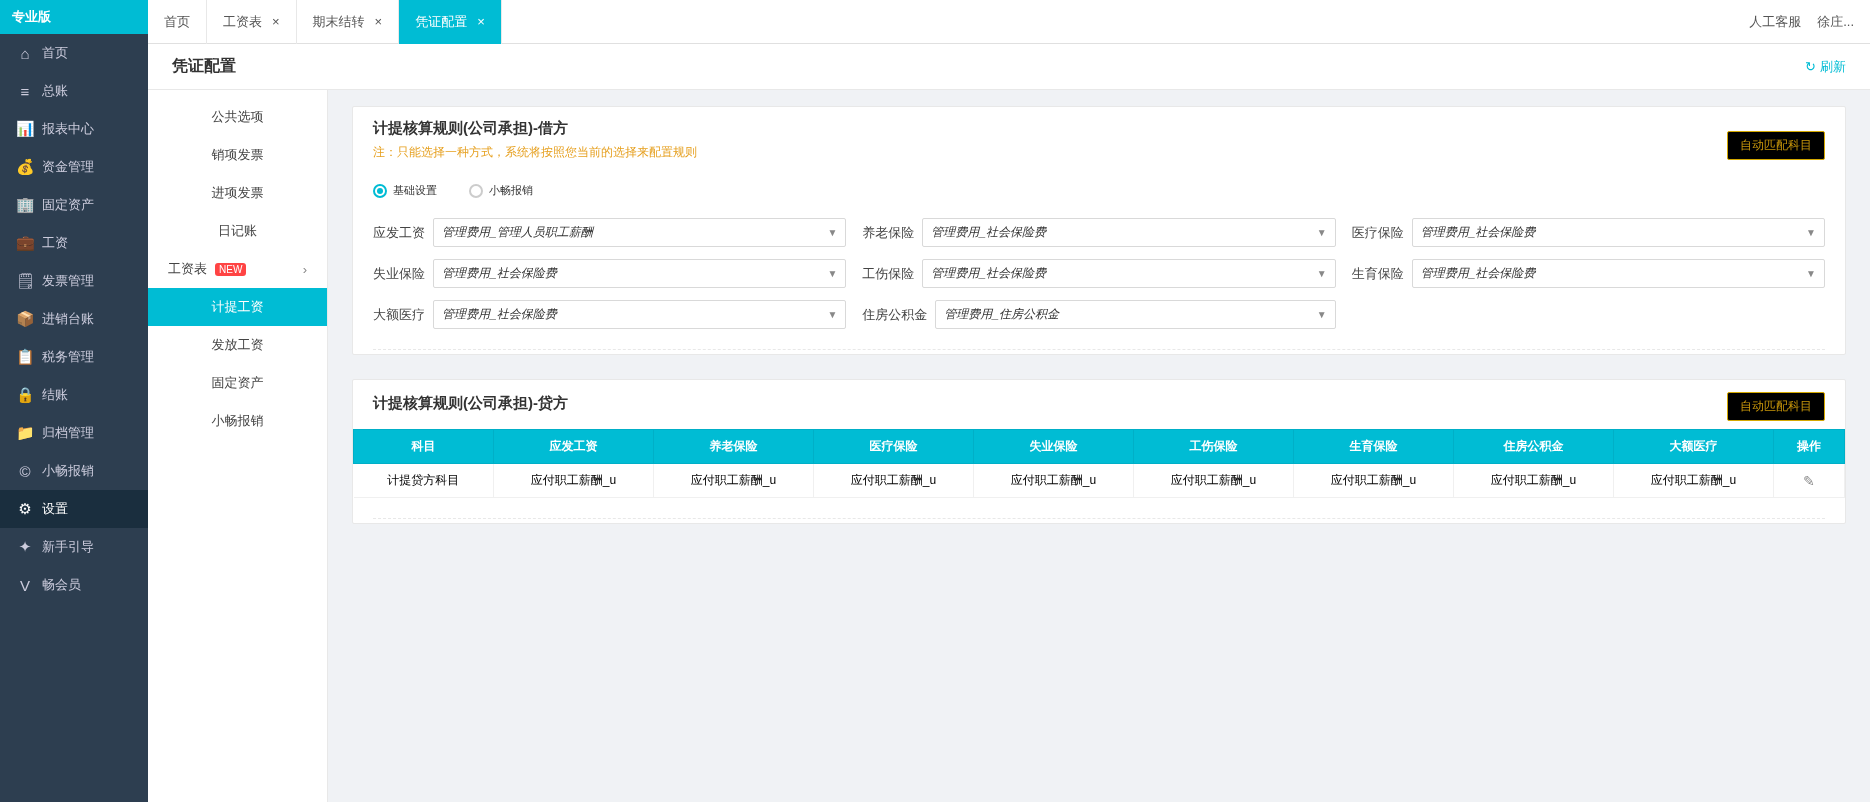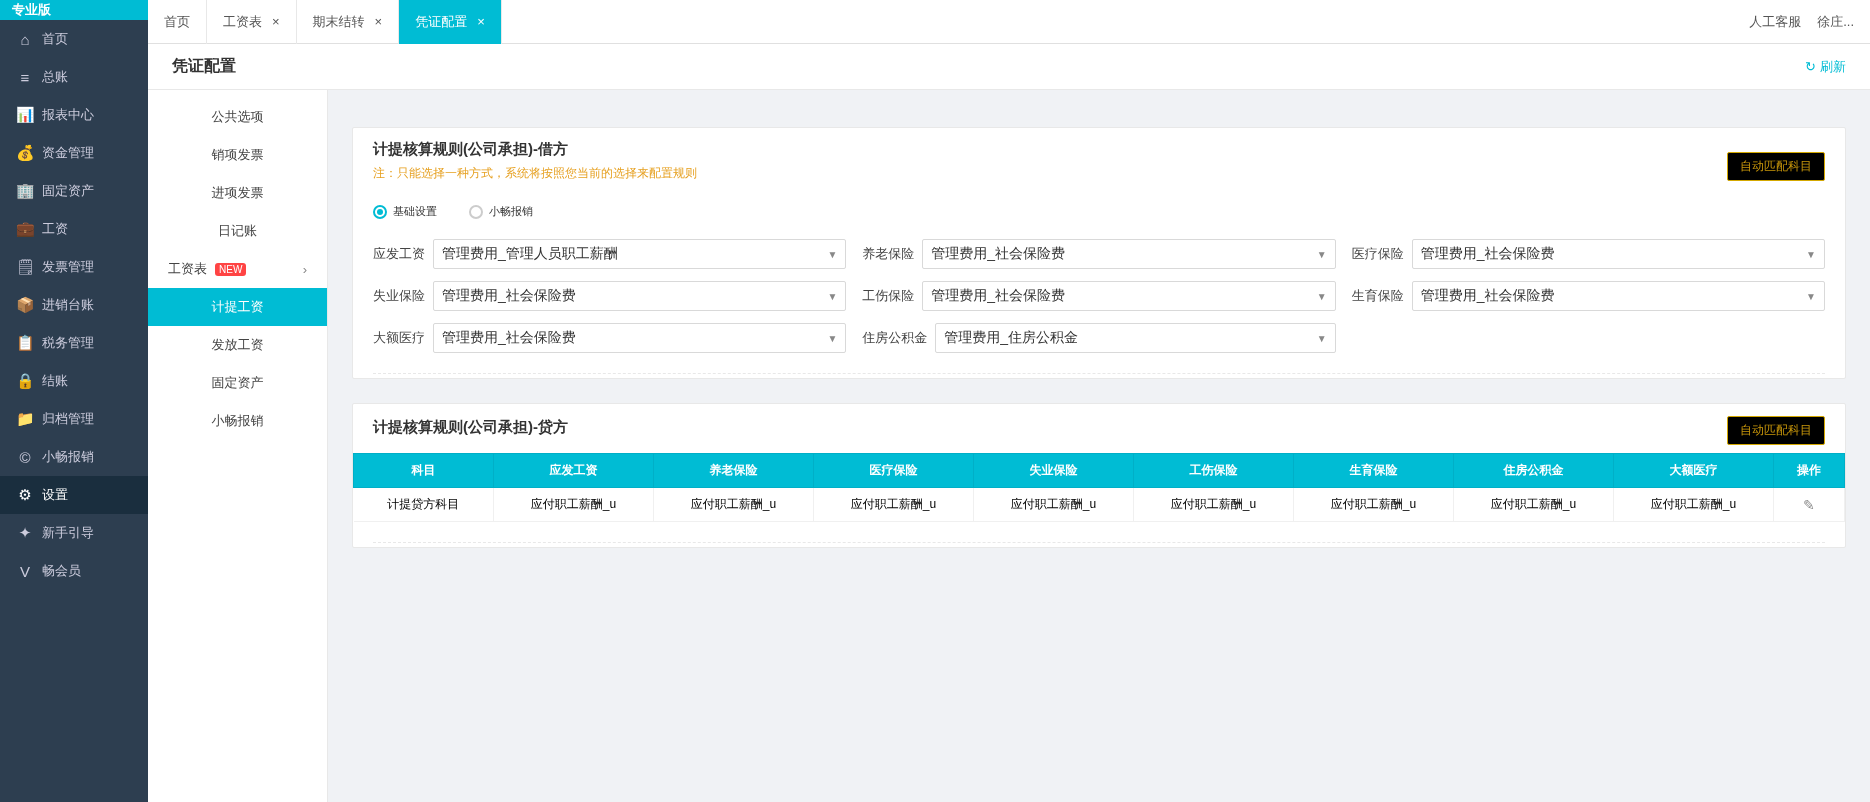--- a/index.html
+++ b/index.html
@@ -13,21 +13,21 @@
       flex-direction: column;
       flex-shrink: 0;
       height: 100%;
     }
     .sidebar-header {
       background: #00bcd4;
       padding: 6px 12px;
       color: white;
       font-size: 13px;
       font-weight: bold;
-      height: 20px;
+      height: 34px;
       display: flex;
       align-items: center;
     }
     .sidebar-item {
       display: flex;
       align-items: center;
       padding: 10px 16px;
       color: #ccd;
       cursor: pointer;
       font-size: 13px;
@@ -151,21 +151,21 @@
       font-size: 10px;
       padding: 1px 4px;
       border-radius: 3px;
       margin-left: 4px;
     }
 
     
     .content-main {
       flex: 1;
       overflow-y: auto;
-      padding: 37px 24px;
+      padding: 16px 24px;
     }
 
     
     .section {
       background: #fff;
       border: 1px solid #e8e8e8;
       border-radius: 2px;
       margin-bottom: 24px;
     }
     .section-title {
@@ -262,21 +262,22 @@
       display: flex;
       align-items: center;
       justify-content: space-between;
       min-width: 0;
     }
     .field-select-text {
       flex: 1;
       overflow: hidden;
       text-overflow: ellipsis;
       white-space: nowrap;
-      font-size: 14px;
+      font-size: 12px;
+      font-style: italic;
     }
     .chevron-down {
       font-size: 10px;
       color: #888;
       margin-left: 4px;
       flex-shrink: 0;
     }
 
     
     .section-divider {

